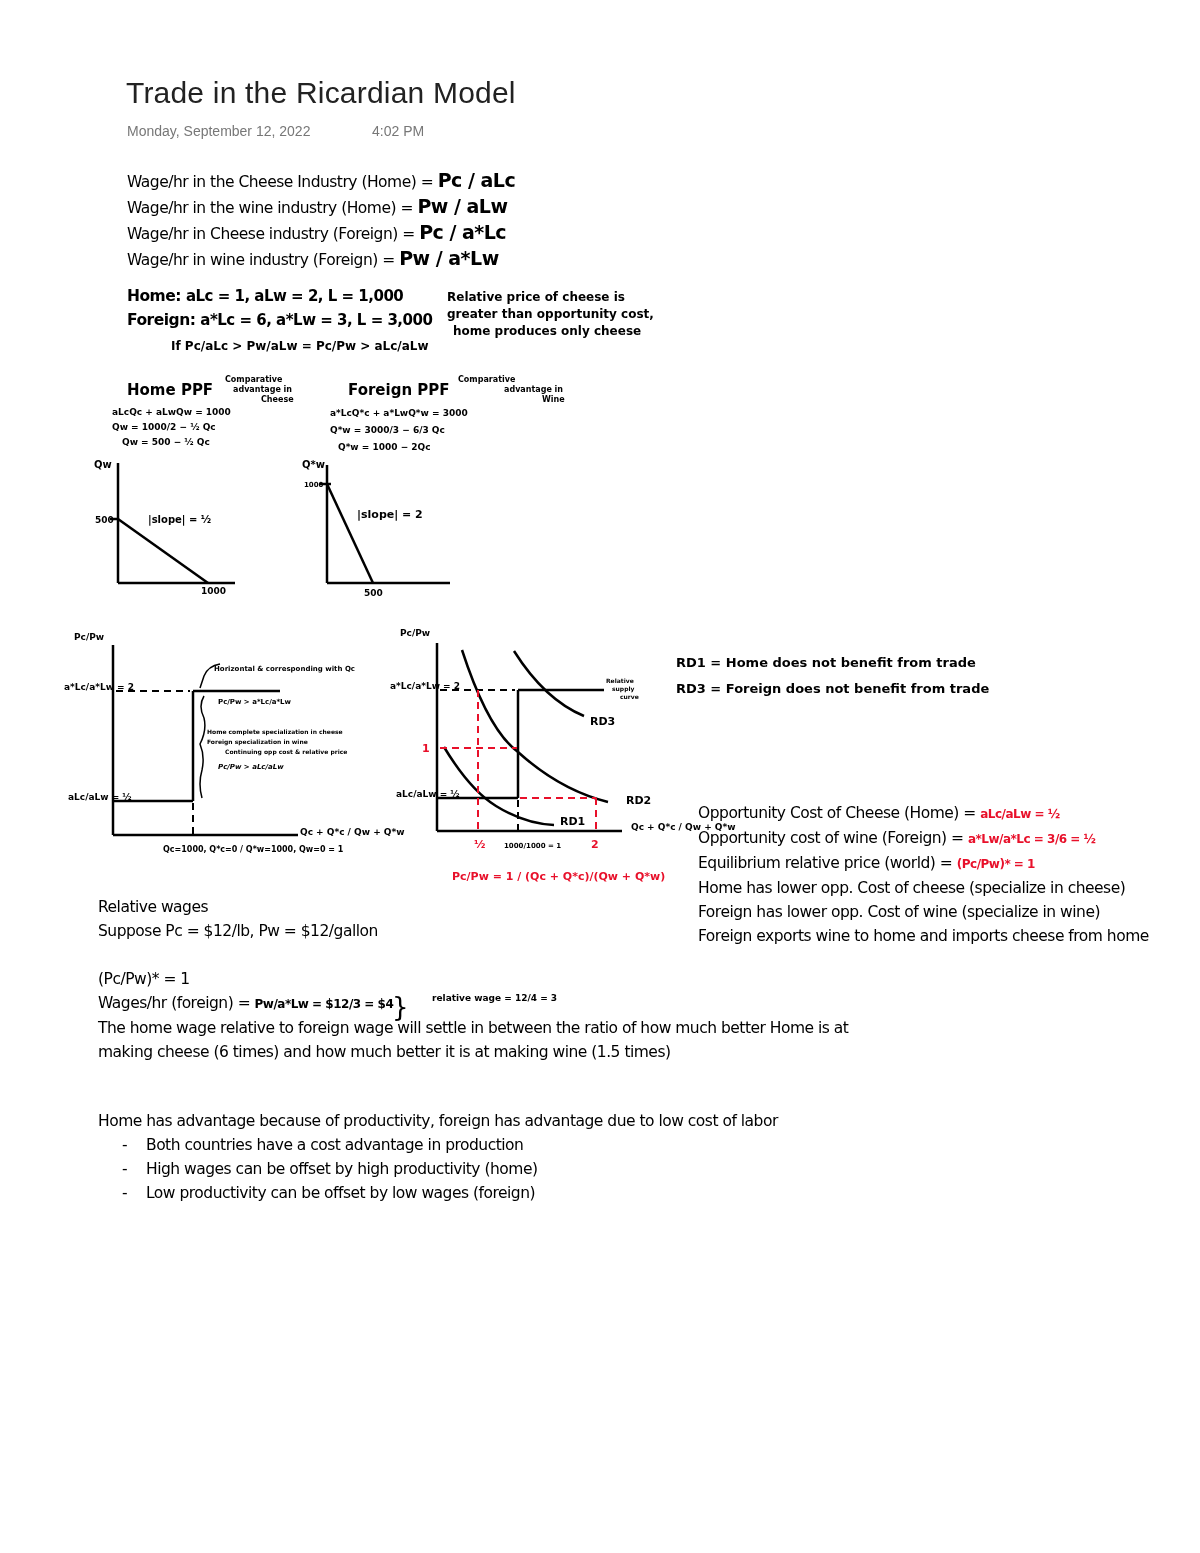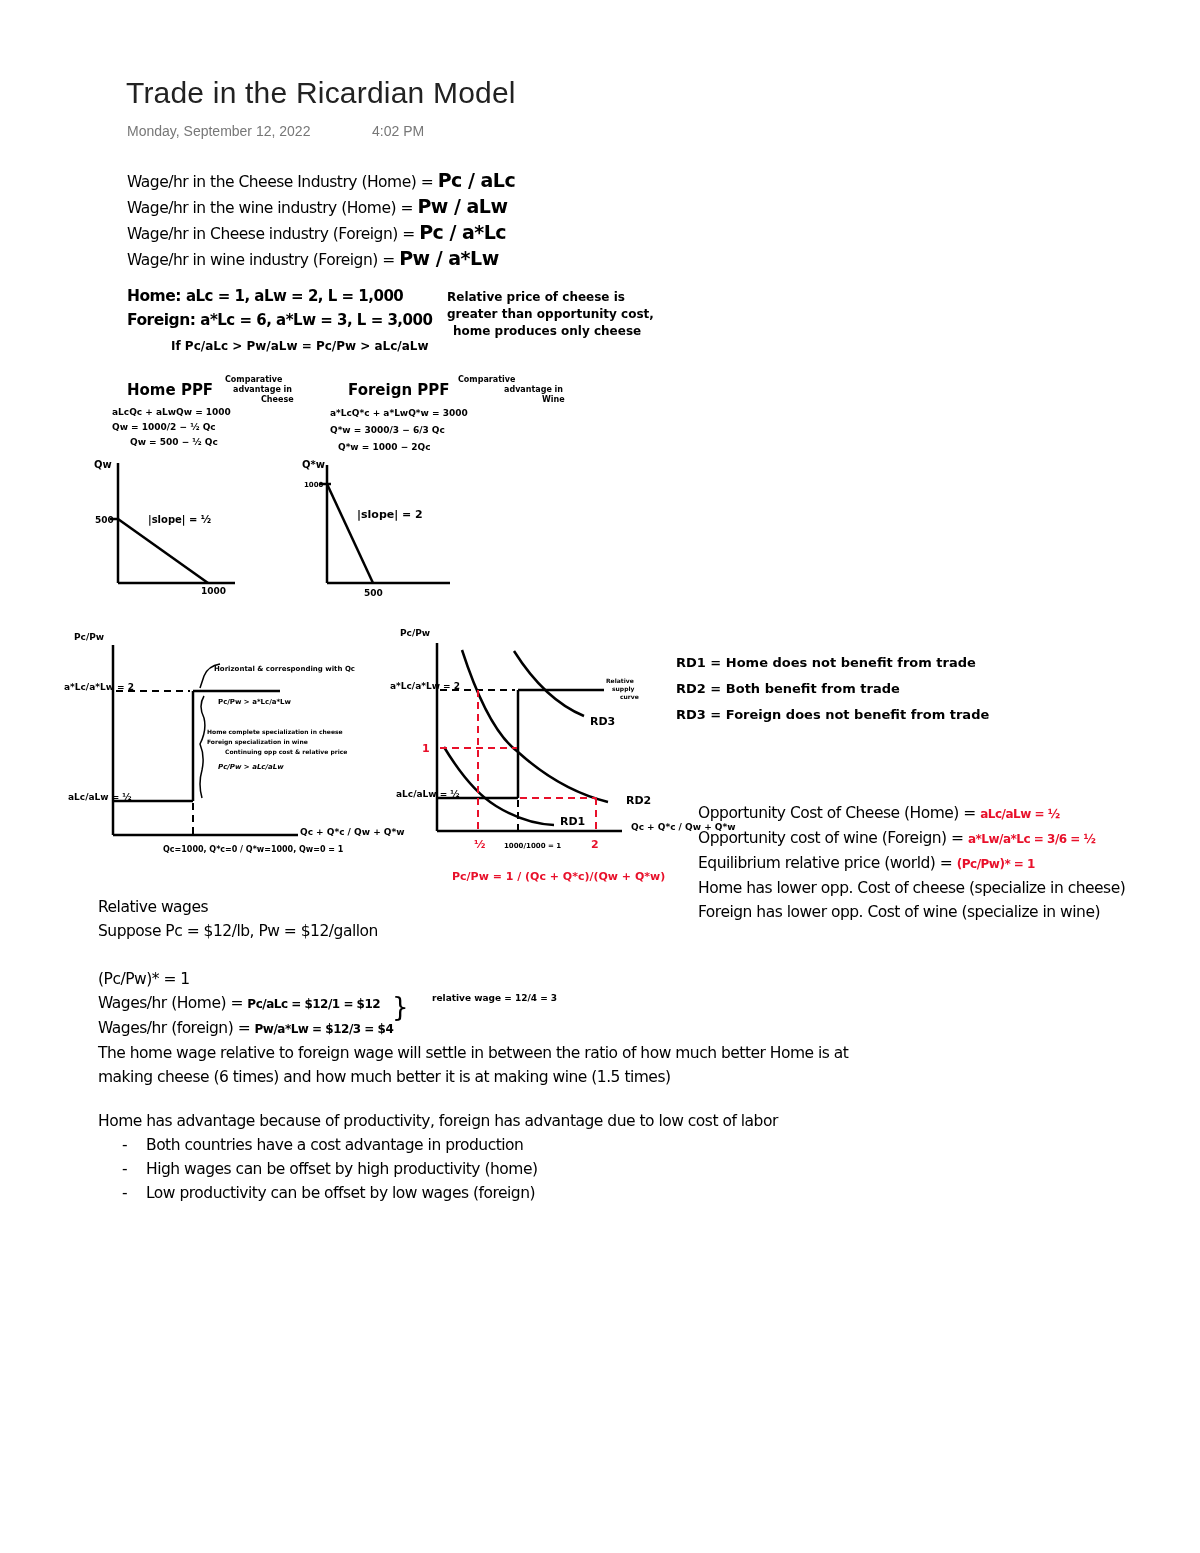--- a/index.html
+++ b/index.html
@@ -44,21 +44,21 @@
 
 <div class="abs" style="left:127px; top:381px; font-weight:bold; font-size:15px; font-family:'DejaVu Sans',sans-serif;">Home PPF</div>
 <div class="abs small-hw" style="left:225px; top:375px; font-size:8px;">
   <div>Comparative</div>
   <div style="margin-left:8px">advantage in</div>
   <div style="margin-left:36px">Cheese</div>
 </div>
 <div class="abs small-hw" style="left:112px; top:405px; line-height:15px;">
   <div>aLcQc + aLwQw = 1000</div>
   <div>Qw = 1000/2 − ½ Qc</div>
-  <div style="margin-left:18px">Qw = 500 − ½ Qc</div>
+  <div style="margin-left:10px">Qw = 500 − ½ Qc</div>
 </div>
 <svg style="left:0; top:0;" width="1200" height="1553">
   <g stroke="#000" stroke-width="2.5" fill="none">
     <line x1="118" y1="463" x2="118" y2="583"></line>
     <line x1="118" y1="583" x2="235" y2="583"></line>
     <line x1="110" y1="519" x2="118" y2="519"></line>
     <line x1="118" y1="519" x2="208" y2="583"></line>
   </g>
 </svg>
 <div class="abs small-hw" style="left:94px; top:460px; font-size:10px;">Qw</div>
@@ -152,37 +152,36 @@
 <div class="abs small-hw" style="left:590px; top:717px; font-size:11px;">RD3</div>
 <div class="abs small-hw" style="left:606px; top:677px; font-size:6px; line-height:8px;">
   <div>Relative</div>
   <div style="margin-left:6px">supply</div>
   <div style="margin-left:14px">curve</div>
 </div>
 <div class="abs small-hw red" style="left:452px; top:872px; font-size:11px;">Pc/Pw = 1 / (Qc + Q*c)/(Qw + Q*w)</div>
 
 <div class="abs hw" style="left:676px; top:643px; font-size:13px; line-height:26px;">
   <div>RD1 = Home does not benefit from trade</div>
-  <div>RD2 = Both benefit from trade</div>
   <div>RD3 = Foreign does not benefit from trade</div>
 </div>
 
 <div class="abs" style="left:698px; top:801px;">
   <div class="line"><span>Opportunity Cost of Cheese (Home) =</span> <span class="hw red" style="font-size:12px">aLc/aLw = ½</span></div>
   <div class="line"><span>Opportunity cost of wine (Foreign) =</span> <span class="hw red" style="font-size:12px">a*Lw/a*Lc = 3/6 = ½</span></div>
   <div class="line"><span>Equilibrium relative price (world) =</span> <span class="hw red" style="font-size:12px">(Pc/Pw)* = 1</span></div>
   <div class="line">Home has lower opp. Cost of cheese (specialize in cheese)</div>
   <div class="line">Foreign has lower opp. Cost of wine (specialize in wine)</div>
+  <div class="line">Foreign exports wine to home and imports cheese from home</div>
 </div>
 
 <div class="abs" style="left:98px; top:895px;">
   <div class="line">Relative wages</div>
   <div class="line">Suppose Pc = $12/lb, Pw = $12/gallon</div>
   <div class="line" style="margin-top:24px;">(Pc/Pw)* = 1</div>
-  <div class="line"><span>Wages/hr (Home) =</span> <span class="hw" style="font-size:12px">Pc/aLc = $12/1 = $12</span></div>
   <div class="line"><span>Wages/hr (foreign) =</span> <span class="hw" style="font-size:12px">Pw/a*Lw = $12/3 = $4</span></div>
   <div class="line">The home wage relative to foreign wage will settle in between the ratio of how much better Home is at</div>
   <div class="line">making cheese (6 times) and how much better it is at making wine (1.5 times)</div>
 </div>
 <div class="abs hw" style="left:392px; top:985px; font-size:26px; font-weight:normal;">}</div>
 <div class="abs small-hw" style="left:418px; top:993px;margin-left:14px;">relative wage = 12/4 = 3</div>
 
 <div class="abs" style="left:98px; top:1109px;">
   <div class="line">Home has advantage because of productivity, foreign has advantage due to low cost of labor</div>
   <ul class="bullets" style="margin-left:48px;">

